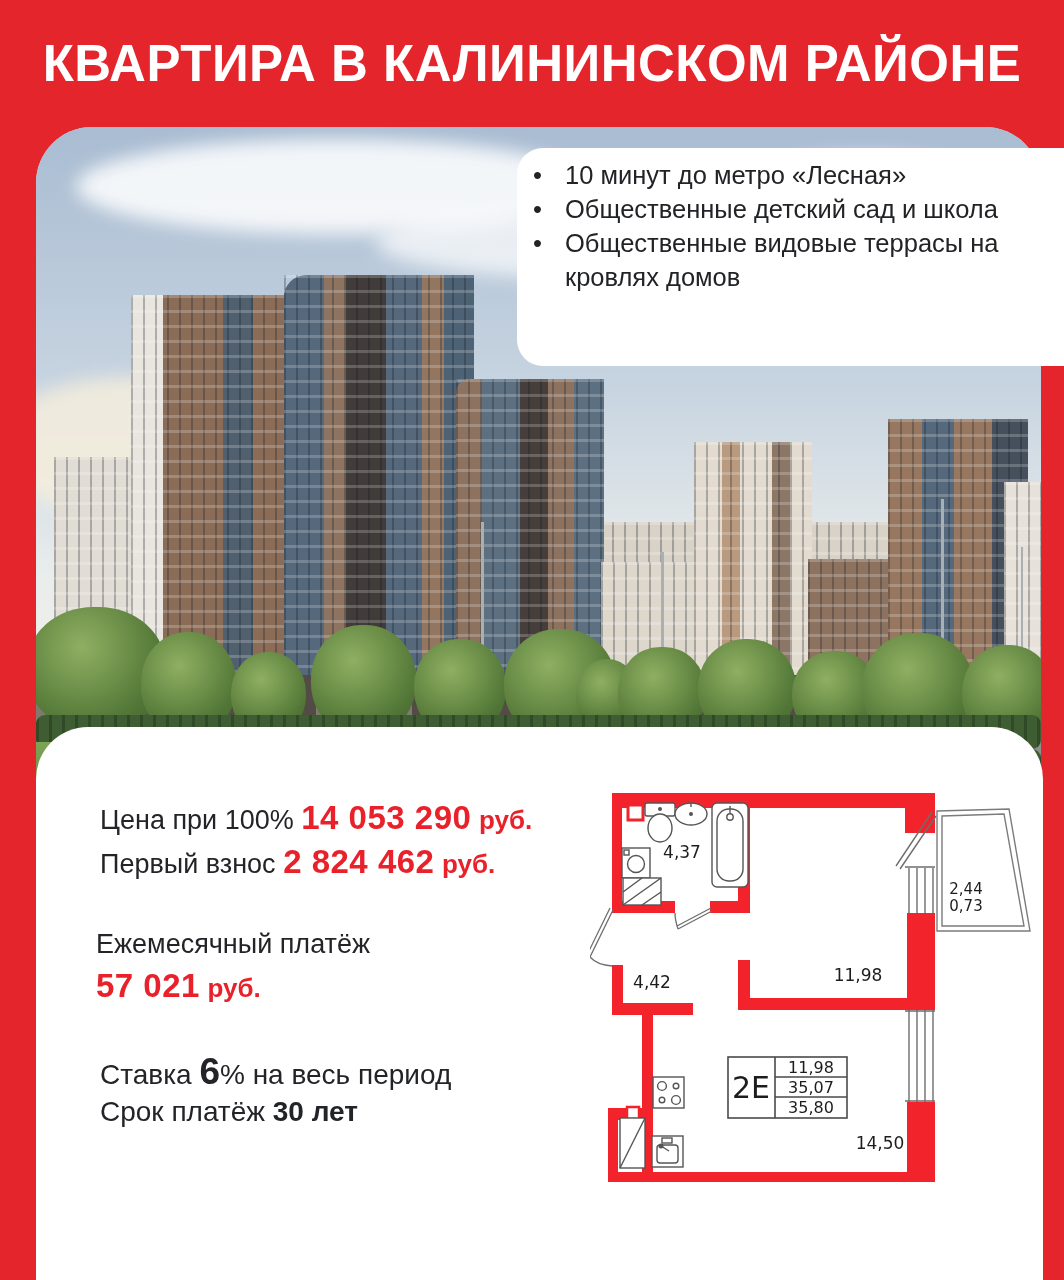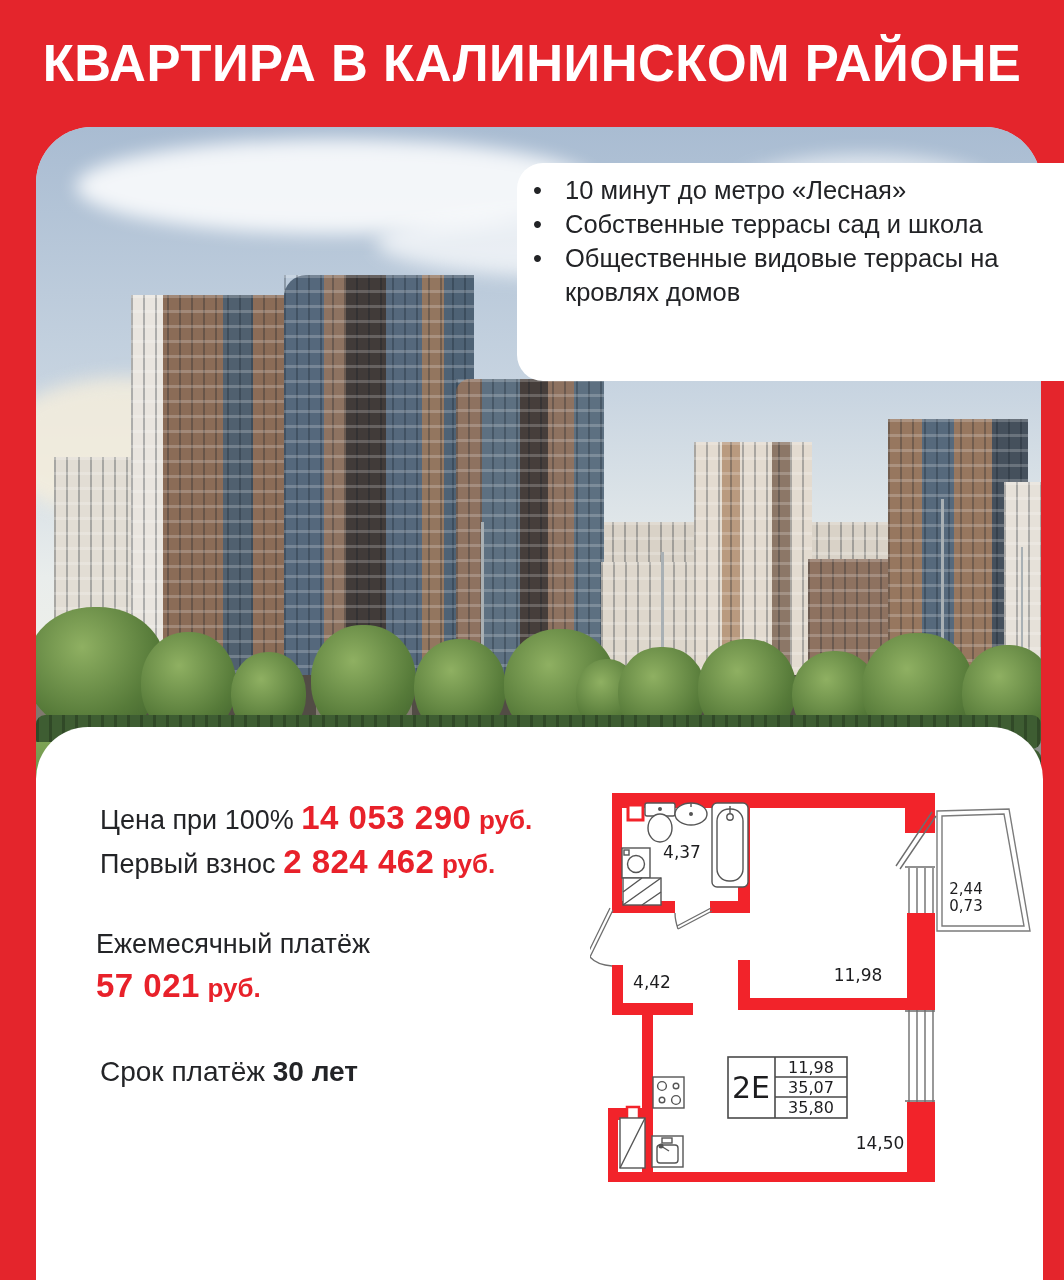--- a/index.html
+++ b/index.html
@@ -20,21 +20,21 @@
           repeating-linear-gradient(90deg,rgba(15,25,35,.28) 0 2px,rgba(0,0,0,0) 2px 12px);}
   .podium{background:#524c45;background-image:repeating-linear-gradient(90deg,rgba(215,205,190,.35) 0 16px,rgba(0,0,0,0) 16px 40px);}
   .tree{border-radius:48%;background:radial-gradient(circle at 40% 32%,#8fb062,#567a39 62%,#3c5c2b);}
   .hedge{background:#3e5d32;background-image:repeating-linear-gradient(90deg,rgba(0,0,0,.22) 0 3px,rgba(0,0,0,0) 3px 13px);border-radius:9px;}
   .grass{background:linear-gradient(180deg,#7da355,#5e8443);}
   .roadband{background:#8d918d;}
   .car{border-radius:4px 4px 2px 2px;}
   .pole{background:#a9b0b4;}
   
   .features{position:absolute;left:517px;top:148px;width:547px;height:218px;background:#ffffff;
-            border-radius:26px 0 0 26px;box-sizing:border-box;padding:10px 6px 10px 0;margin-top:15px;}
+            border-radius:26px 0 0 26px;box-sizing:border-box;padding:10px 6px 10px 0;}
   .features ul{list-style:none;margin:0;padding:0;}
   .features li{position:relative;padding-left:48px;font-size:25.5px;line-height:34px;color:#222326;}
   .features li::before{content:"\2022";position:absolute;left:16px;top:0;color:#222326;}
   
   .card{position:absolute;left:36px;top:727px;width:1007px;height:620px;background:#ffffff;border-radius:52px;}
   .tb{position:absolute;color:#232427;font-size:27px;line-height:42px;white-space:nowrap;}
   .red{color:#e8212a;font-weight:700;}
   .num{font-size:33px;letter-spacing:.5px;}
   .cur{font-size:26px;}
   .rate{font-size:28px;line-height:37px;}
@@ -128,21 +128,21 @@
     <div class="hedge" style="left:705px;top:622px;width:300px;height:34px"></div>
 
     <div class="hedge" style="left:350px;top:648px;width:330px;height:44px;border-radius:50%"></div>
     <div class="grass" style="left:375px;top:656px;width:280px;height:30px;border-radius:50%"></div>
 
   </div>
 
   <div class="features">
     <ul>
       <li><span>10 минут до метро «Лесная»</span></li>
-      <li><span>Собственные террасы сад и школа</span></li>
+      <li><span>Общественные детский сад и школа</span></li>
       <li><span>Общественные видовые террасы на кровлях домов</span></li>
     </ul>
   </div>
 
   <div class="card">
 
     <div class="tb" style="left:64px;top:70px">
       <div>
         <span>Цена при 100%</span>
         <span class="red num">14 053 290</span>
@@ -157,20 +157,24 @@
 
     <div class="tb" style="left:60px;top:196px">
       <div>Ежемесячный платёж</div>
       <div>
         <span class="red num">57 021</span>
         <span class="red cur">руб.</span>
       </div>
     </div>
 
     <div class="tb rate" style="left:64px;top:326px">
+      <div>
+        <span>Ставка</span>
+        <span class="big6">6</span><span>% на весь период</span>
+      </div>
       <div>
         <span>Срок платёж</span>
         <span class="b">30 лет</span>
       </div>
     </div>
 
     <svg class="plan" viewBox="0 0 453 470">
       <g fill="#f2232a">
         <rect x="22" y="13" width="323" height="15"></rect>
         <rect x="315" y="13" width="30" height="40"></rect>

